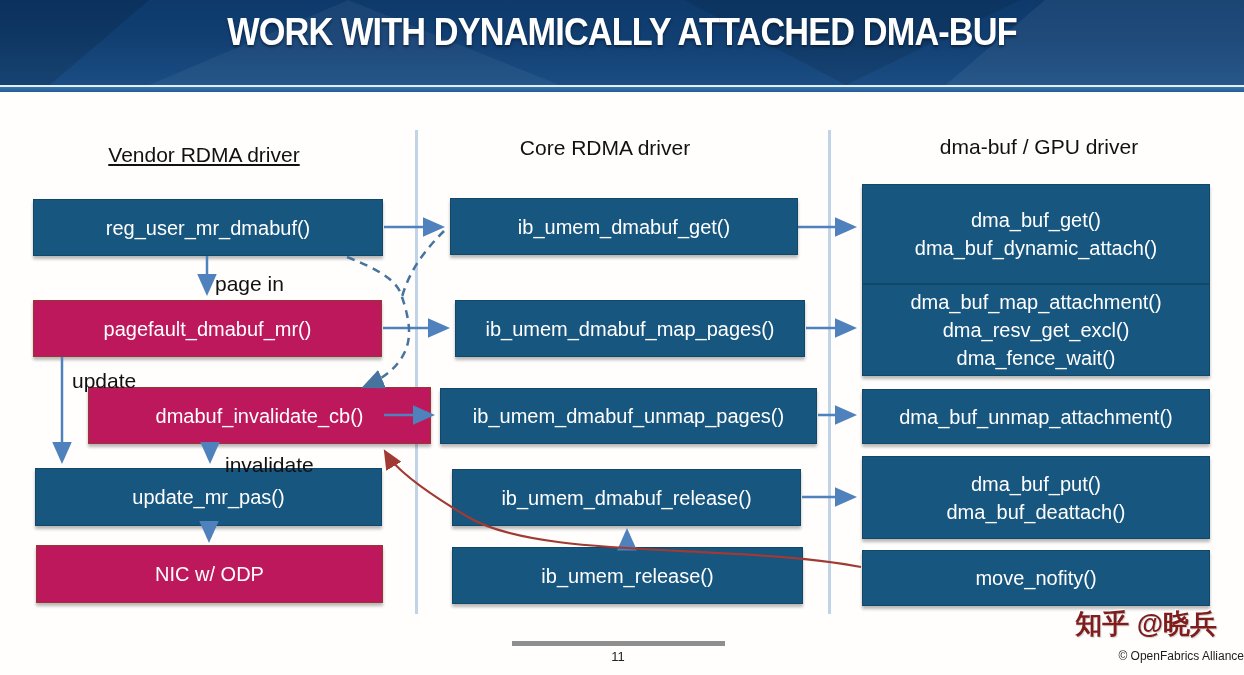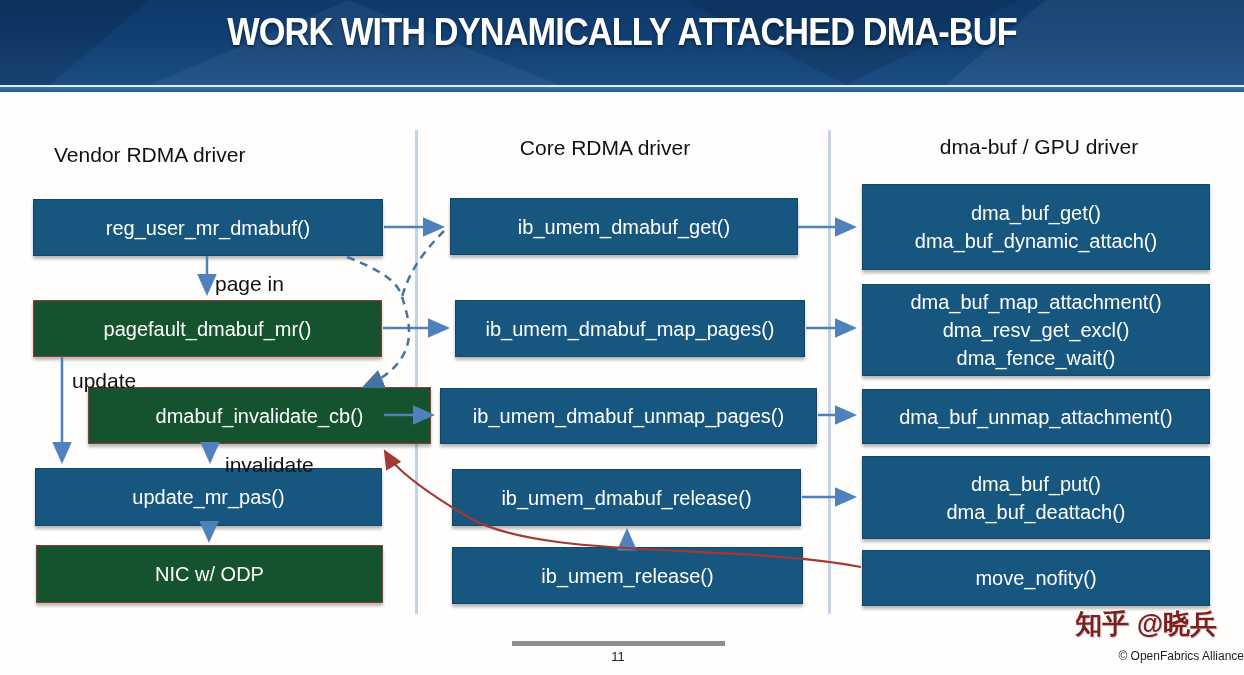--- a/index.html
+++ b/index.html
@@ -29,21 +29,21 @@
   
   .divider{position:absolute;top:130px;width:3px;height:484px;background:#c1d3e7;}
   .d1{left:415px;} .d2{left:828px;}
   
   .col-header{position:absolute;color:#111;font-size:21px;white-space:nowrap;}
   
   .box{position:absolute;display:flex;flex-direction:column;align-items:center;justify-content:center;
     color:#fff;font-size:20px;text-align:center;line-height:28px;
     box-shadow:0 3px 3px rgba(0,0,0,0.28);}
   .blue{background:#17567f;border:1px solid #114868;}
-  .red{background:#14532d;border:1px solid #943735;}
+  .red{background:#be185d;border:1px solid #943735;}
   
   .edge-label{position:absolute;color:#111;font-size:21px;white-space:nowrap;margin-top:7px;}
   
   svg.arrows{position:absolute;left:0;top:0;width:1244px;height:675px;pointer-events:none;}
   
   .footer-bar{position:absolute;left:512px;top:641px;width:213px;height:5px;background:#8f8f8f;}
   .page-number{position:absolute;left:568px;top:649px;width:100px;text-align:center;
     color:#222;font-size:13px;}
   .copyright{position:absolute;left:1080px;top:649px;width:164px;text-align:right;
     color:#1c1c1c;font-size:12px;white-space:nowrap;}
@@ -62,37 +62,37 @@
     <div class="facet fC"></div>
     <div class="facet fD"></div>
     <h1 class="slide-title">WORK WITH DYNAMICALLY ATTACHED DMA-BUF</h1>
   </div>
   <div class="banner-line"></div>
   <div class="banner-strip"></div>
 
   <div class="divider d1"></div>
   <div class="divider d2"></div>
 
-  <div class="col-header" style="left:54px;top:143px;width:300px;text-align:left;">Vendor RDMA driver</div>
+  <div class="col-header" style="left:54px;top:143px;width:300px;text-align:center;text-decoration:underline;">Vendor RDMA driver</div>
   <div class="col-header" style="left:455px;top:136px;width:300px;text-align:center;">Core RDMA driver</div>
   <div class="col-header" style="left:889px;top:135px;width:300px;text-align:center;">dma-buf / GPU driver</div>
 
   <div class="box blue" style="left:33px;top:199px;width:350px;height:57px;">reg_user_mr_dmabuf()</div>
   <div class="box red" style="left:33px;top:300px;width:349px;height:57px;">pagefault_dmabuf_mr()</div>
   <div class="box red" style="left:88px;top:387px;width:343px;height:57px;">dmabuf_invalidate_cb()</div>
   <div class="box blue" style="left:35px;top:468px;width:347px;height:58px;">update_mr_pas()</div>
   <div class="box red" style="left:36px;top:545px;width:347px;height:58px;">NIC w/ ODP</div>
 
   <div class="box blue" style="left:450px;top:198px;width:348px;height:57px;">ib_umem_dmabuf_get()</div>
   <div class="box blue" style="left:455px;top:300px;width:350px;height:57px;">ib_umem_dmabuf_map_pages()</div>
   <div class="box blue" style="left:440px;top:388px;width:377px;height:56px;">ib_umem_dmabuf_unmap_pages()</div>
   <div class="box blue" style="left:452px;top:547px;width:351px;height:57px;">ib_umem_release()</div>
   <div class="box blue" style="left:452px;top:469px;width:349px;height:57px;">ib_umem_dmabuf_release()</div>
 
-  <div class="box blue" style="left:862px;top:184px;width:348px;height:86px;">
+  <div class="box blue" style="left:862px;top:184px;width:348px;height:100px;">
     <span>dma_buf_get()</span>
     <span>dma_buf_dynamic_attach()</span>
   </div>
   <div class="box blue" style="left:862px;top:284px;width:348px;height:92px;">
     <span>dma_buf_map_attachment()</span>
     <span>dma_resv_get_excl()</span>
     <span>dma_fence_wait()</span>
   </div>
   <div class="box blue" style="left:862px;top:389px;width:348px;height:55px;">dma_buf_unmap_attachment()</div>
   <div class="box blue" style="left:862px;top:456px;width:348px;height:83px;">

